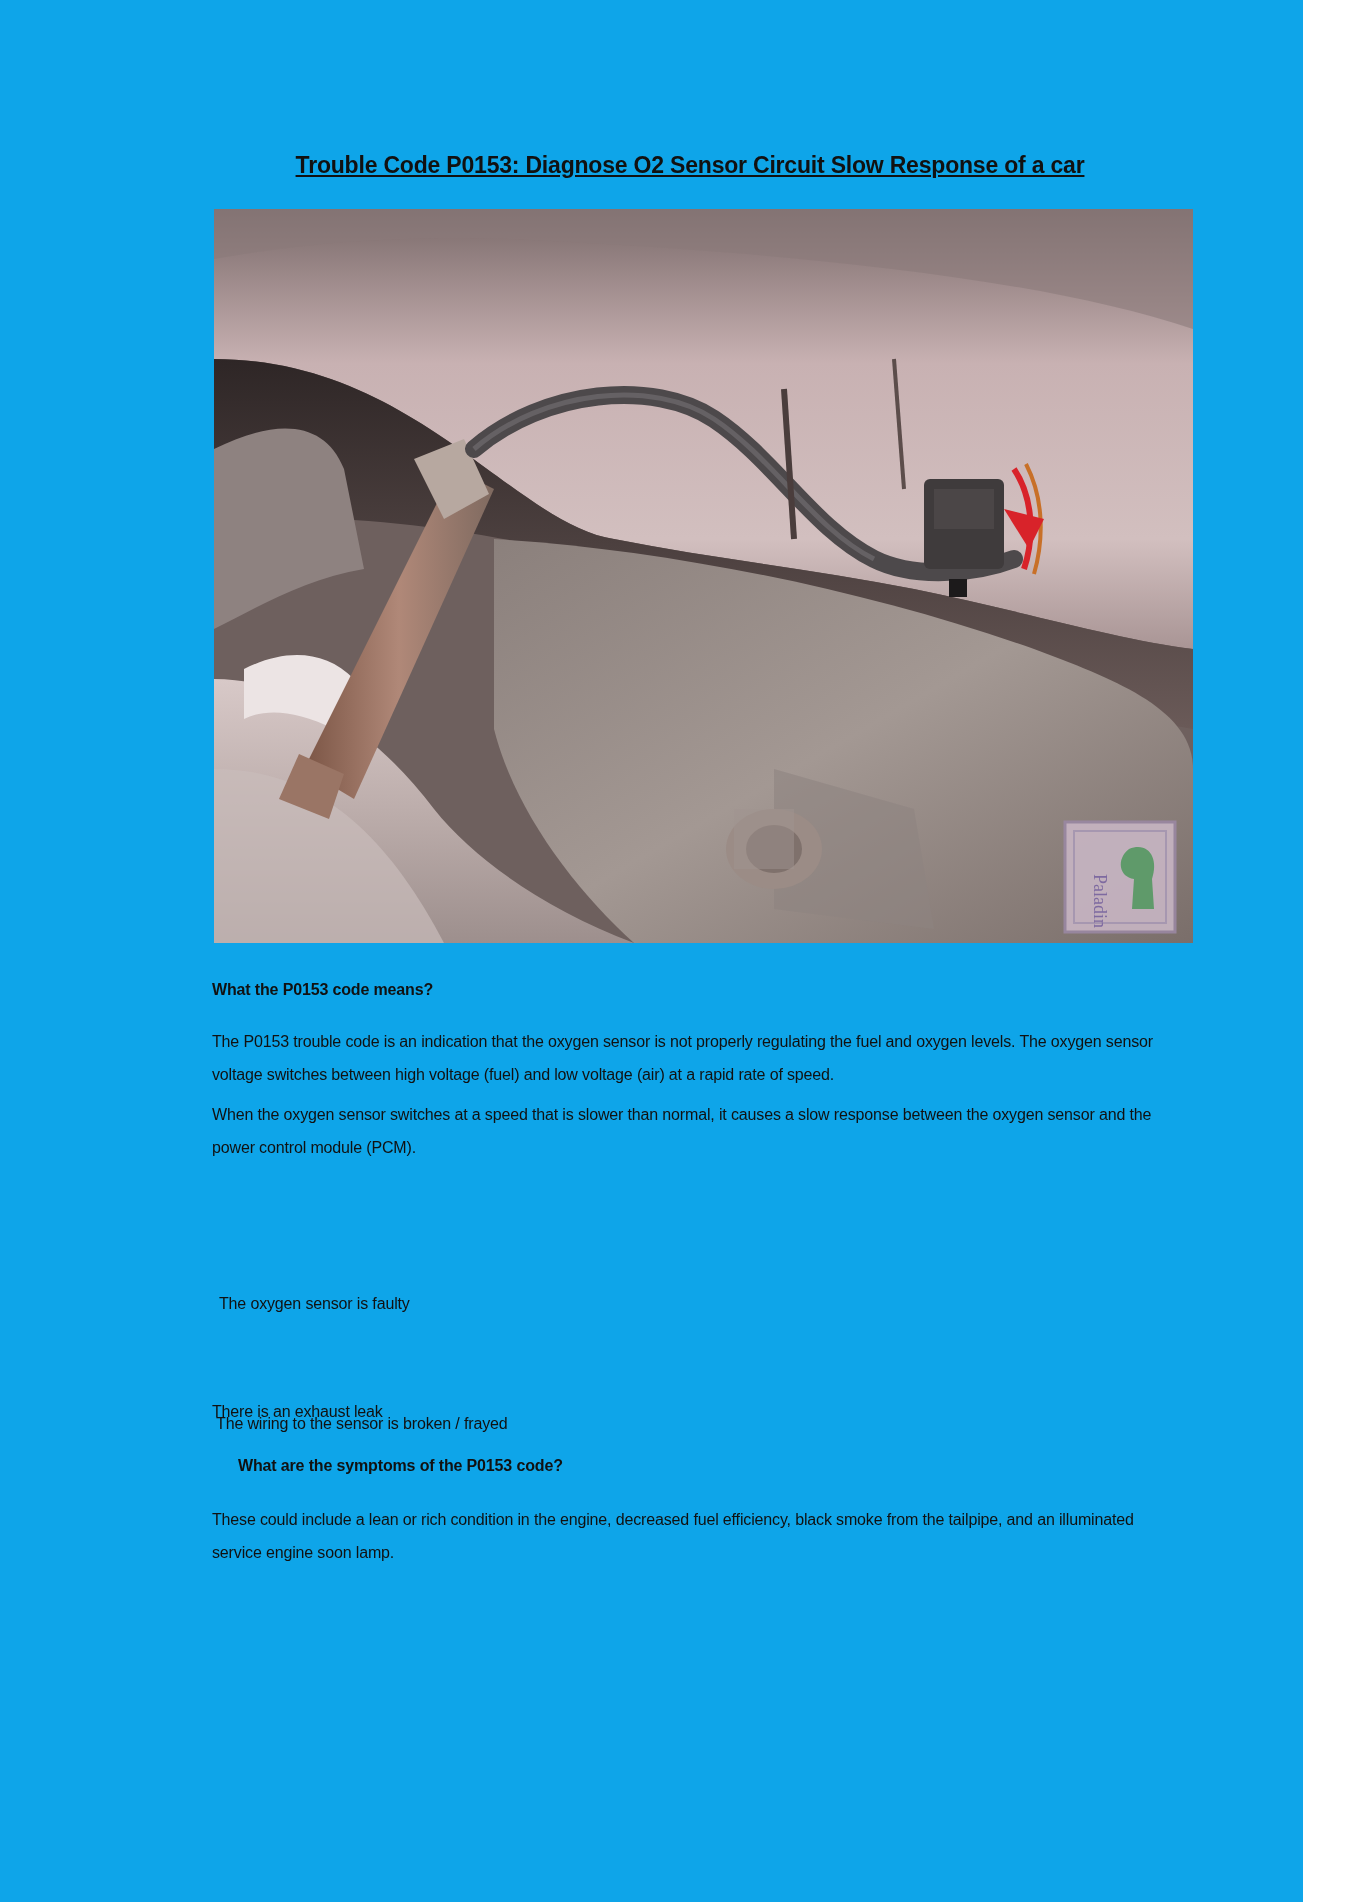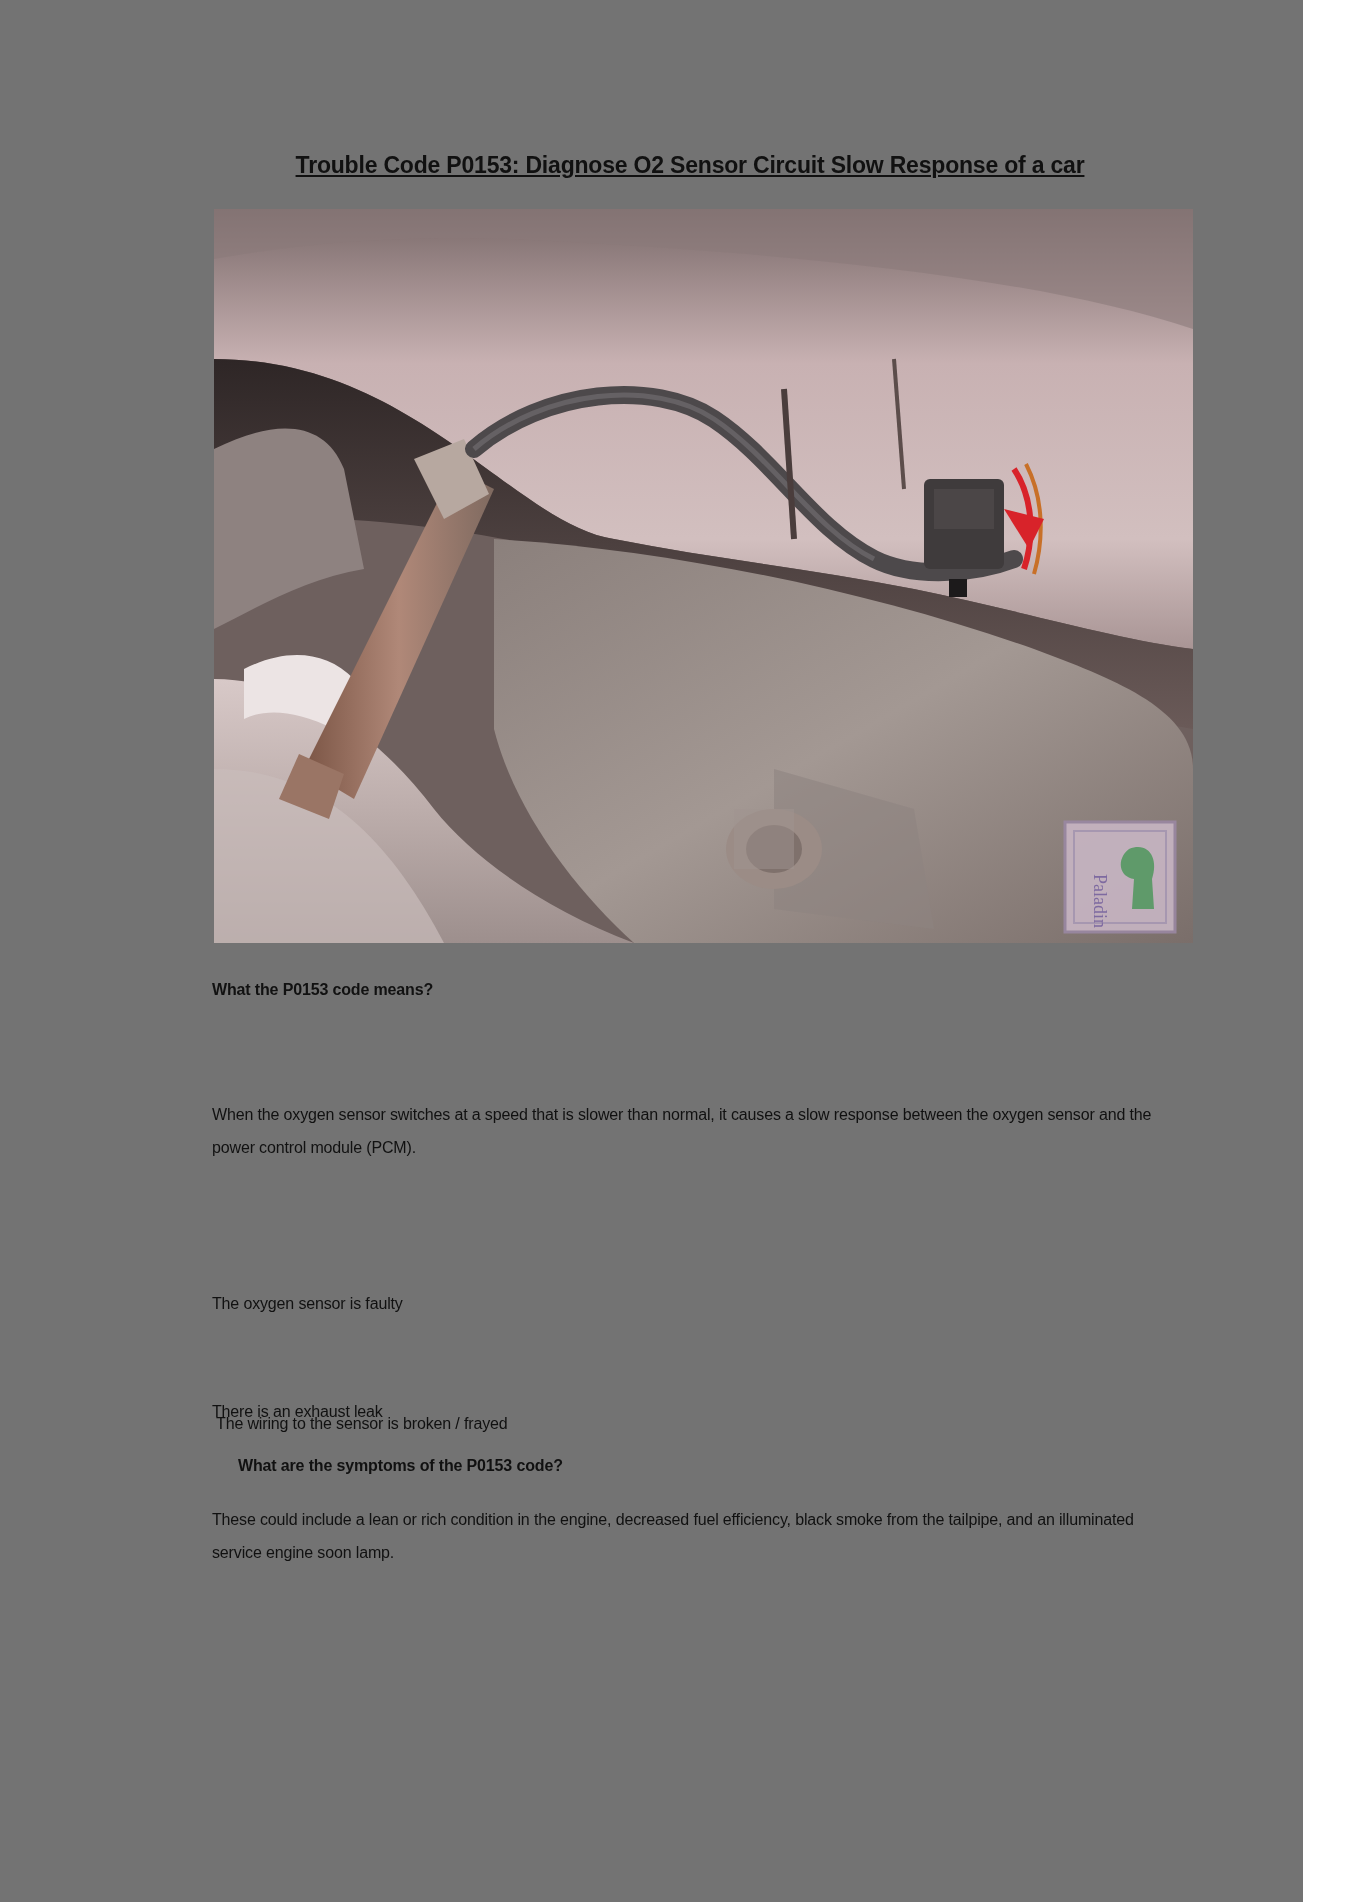--- a/index.html
+++ b/index.html
@@ -1,18 +1,18 @@
 <!DOCTYPE html>
 <html><head>
 <meta charset="utf-8">
 <style>
   html, body { margin: 0; padding: 0; background: #ffffff; }
   body { width: 1345px; height: 1902px; position: relative; overflow: hidden;
          font-family: "Liberation Sans", "DejaVu Sans", sans-serif; color: #111; }
-  .page { position: absolute; left: 0; top: 0; width: 1303px; height: 1902px; background: #737373; }
+  .page { position: absolute; left: 0; top: 0; width: 1303px; height: 1902px; background: #0ea5e9; }
   .title { position: absolute; top: 152px; left: 0; width: 1380px; text-align: center;
            font-size: 23px; font-weight: bold; text-decoration: underline; letter-spacing: -0.2px;
            font-family: "Liberation Sans", sans-serif; }
   .photo { position: absolute; left: 214px; top: 209px; width: 979px; height: 734px; overflow: hidden;
            background: #8a7a78; }
   .photo svg { display: block; width: 100%; height: 100%; }
   .content { position: absolute; left: 212px; width: 960px; font-size: 16px; line-height: 33px; letter-spacing: -0.15px; }
   .h { font-weight: bold; }
   .p { margin: 0; }
 </style>
@@ -98,25 +98,28 @@
         <rect x="860" y="622" width="92" height="92" fill="none" stroke="#a697b0" stroke-width="2"></rect>
         <path d="M915 640 C935 632 945 650 938 670 L940 700 L918 700 L920 670 C905 668 902 650 915 640 Z" fill="#5f9a6a"></path>
         <text x="880" y="665" transform="rotate(90 880 665)" font-size="18" fill="#7e6aa0" font-family="Liberation Serif, serif">Paladin</text>
       </g>
     </svg>
   </div>
 
   <div class="content" style="top:973px;">
     <p class="p h">What the P0153 code means?</p>
   </div>
+  <div class="content" style="top:1025px;">
+    <p class="p">The P0153 trouble code is an indication that the oxygen sensor is not properly regulating the fuel and oxygen levels. The oxygen sensor voltage switches between high voltage (fuel) and low voltage (air) at a rapid rate of speed.</p>
+  </div>
   <div class="content" style="top:1098px;">
     <p class="p">When the oxygen sensor switches at a speed that is slower than normal, it causes a slow response between the oxygen sensor and the power control module (PCM).</p>
   </div>
 
-  <div class="content" style="top:1287px;">
+  <div class="content" style="top:1287px;margin-left:7px;">
     <p class="p">The oxygen sensor is faulty</p>
   </div>
   <div class="content" style="top:1341px; white-space:pre;">
     <p class="p"> The wiring to the sensor is broken / frayed</p>
   </div>
   <div class="content" style="top:1395px;">
     <p class="p">There is an exhaust leak</p>
   </div>
 
   <div class="content" style="top:1449px;margin-left:26px;">

